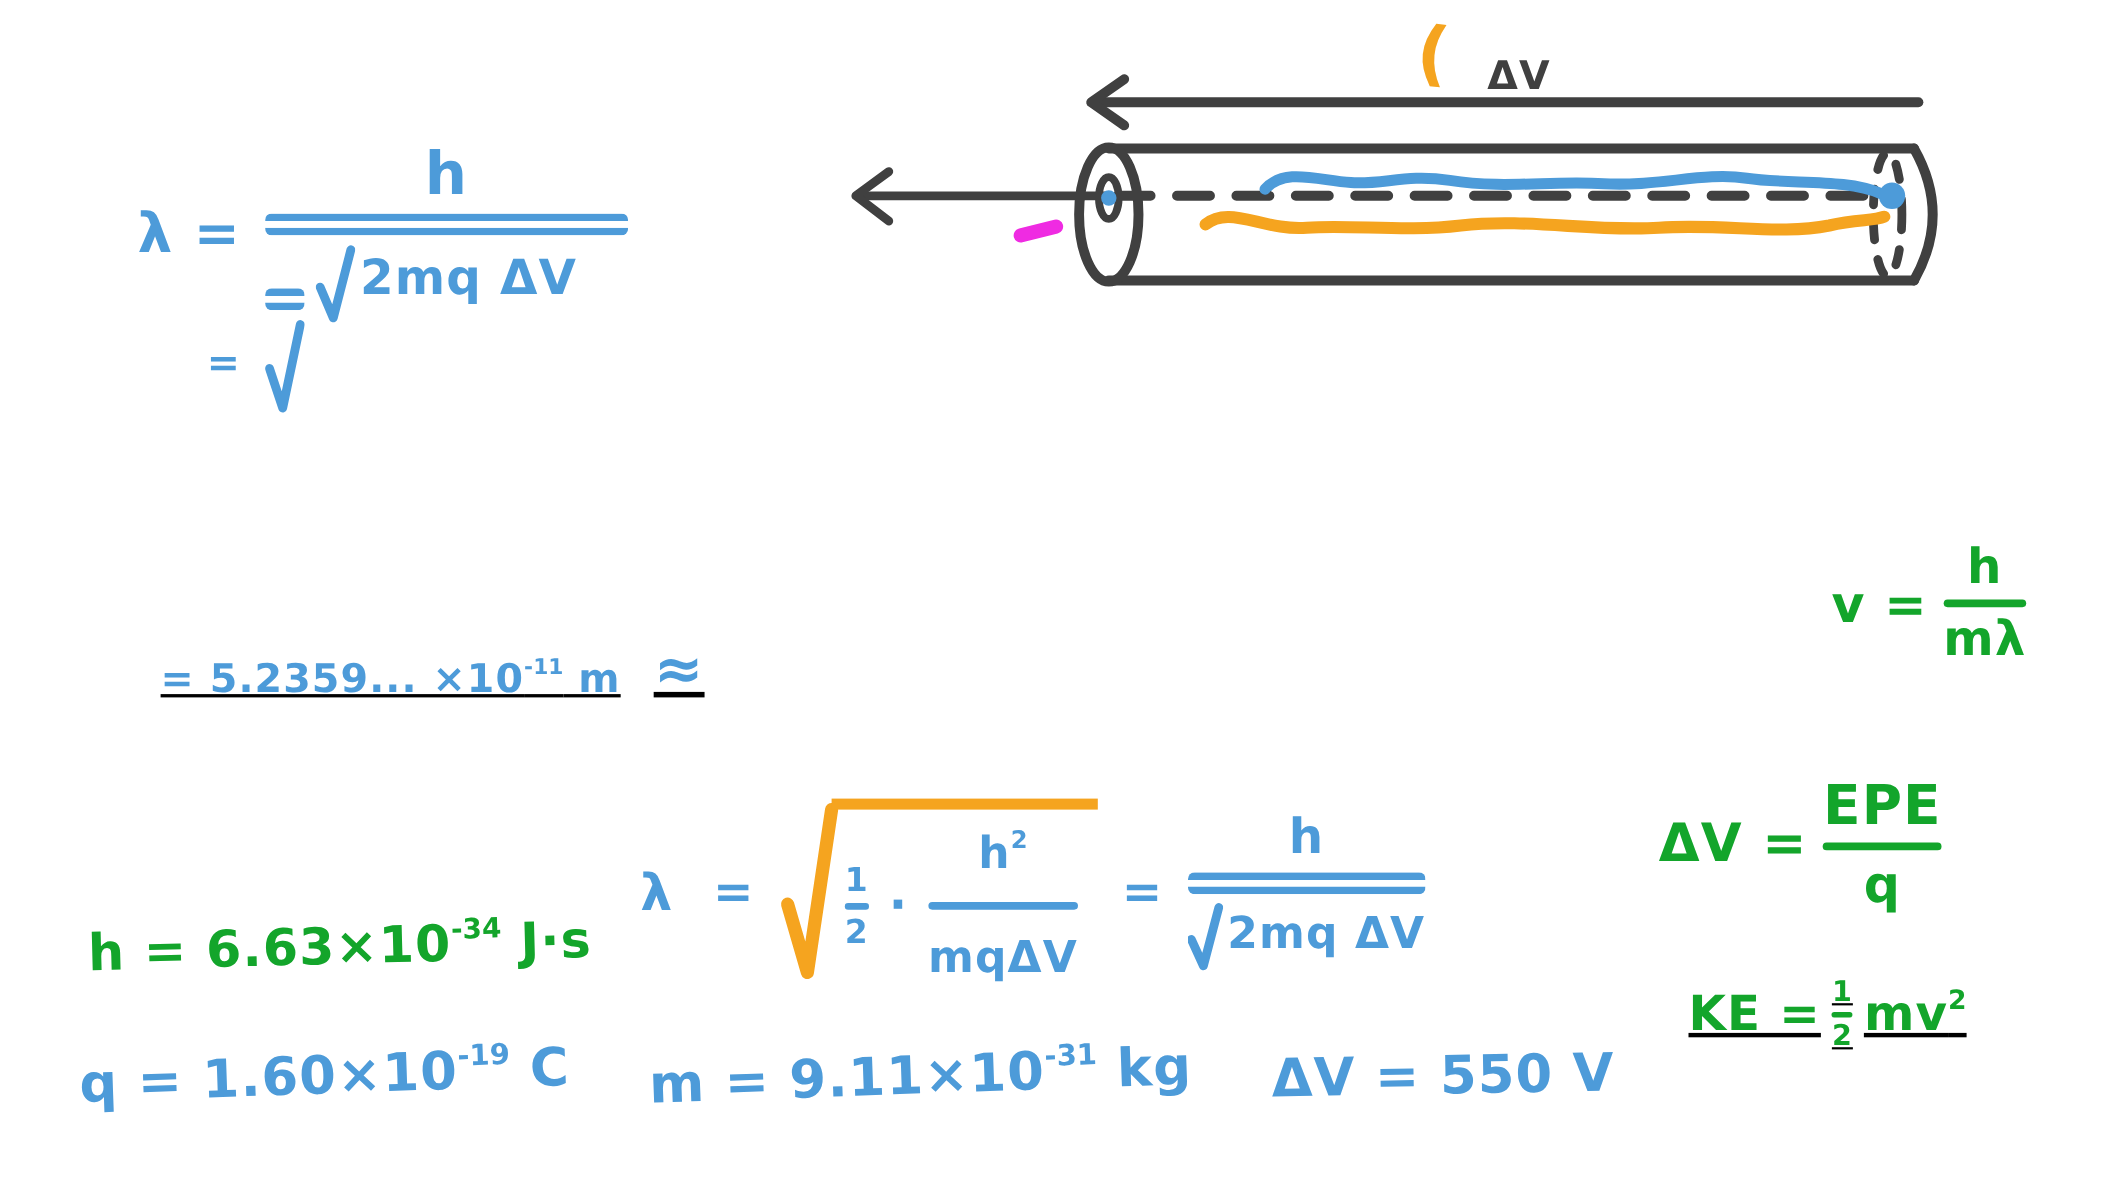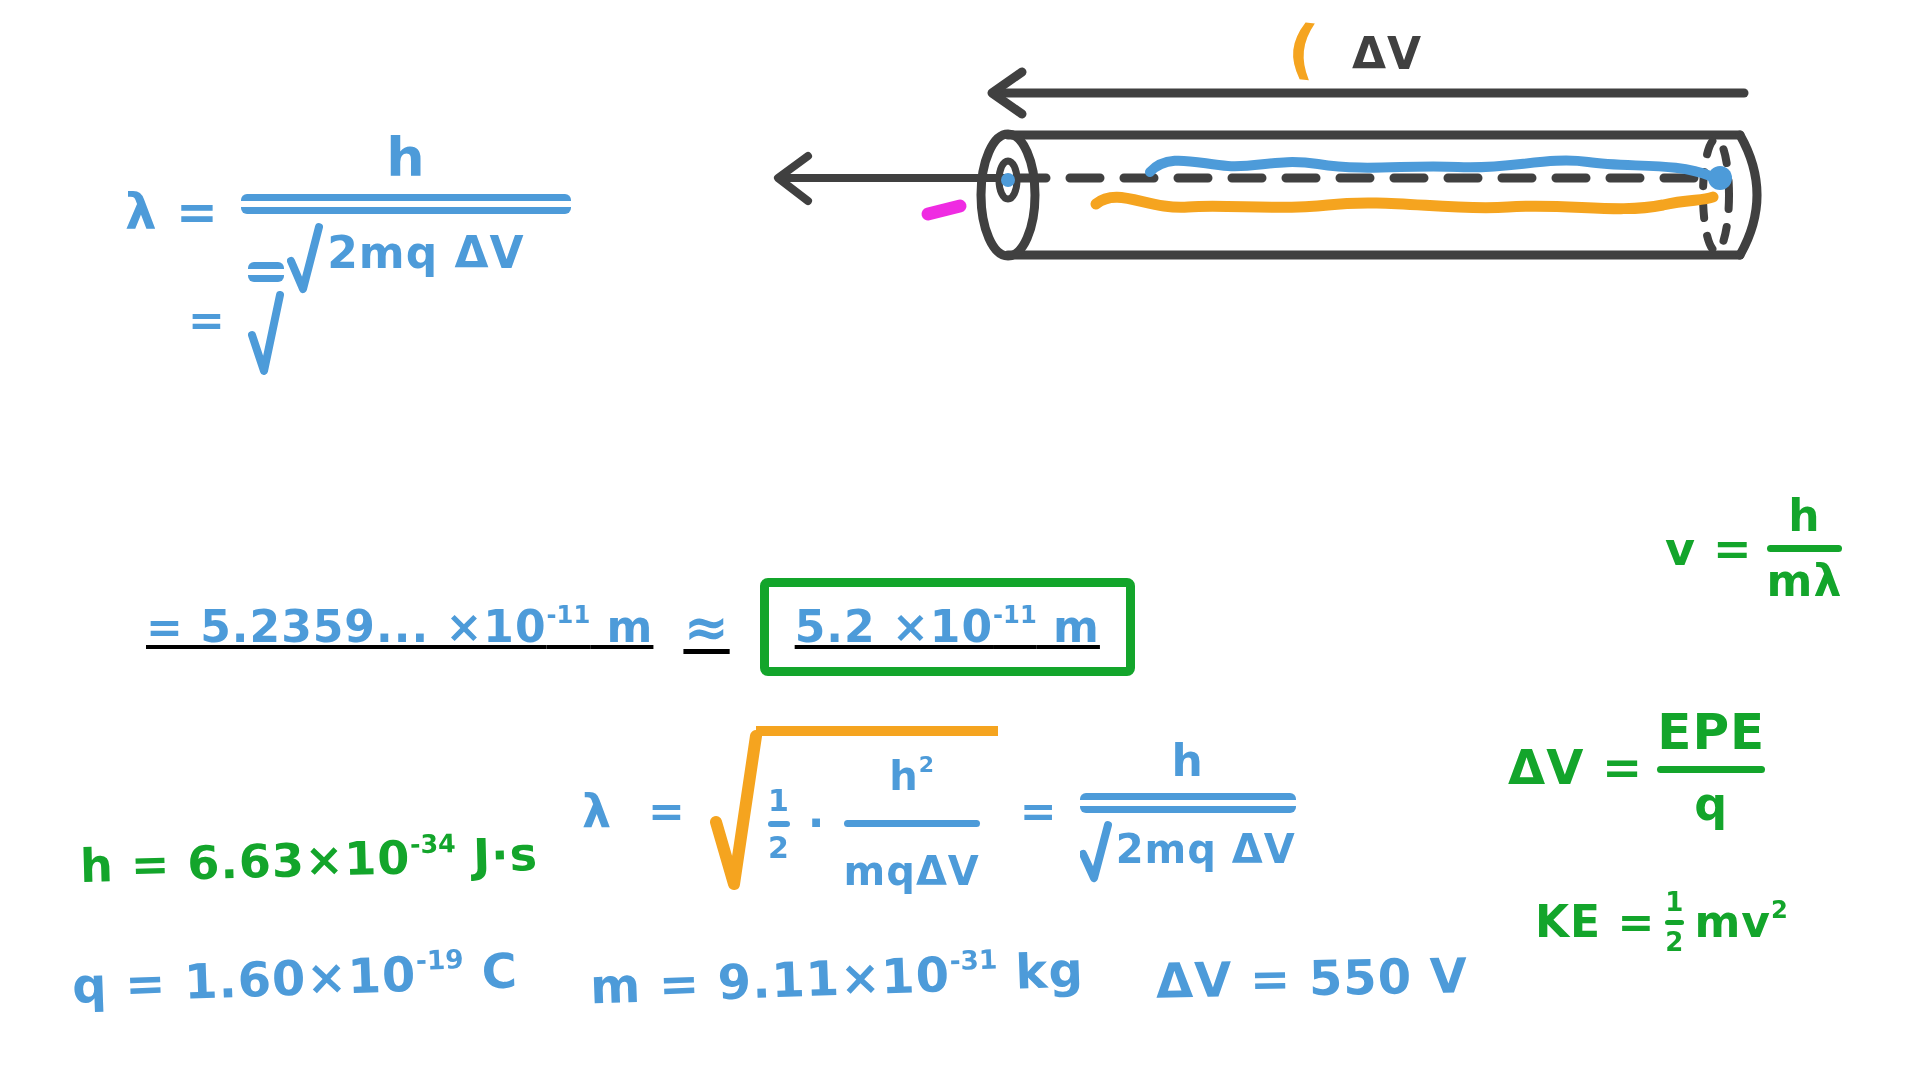--- a/index.html
+++ b/index.html
@@ -6,21 +6,21 @@
     --blue:#4D9BD9; --green:#13A52B; --orange:#F5A41F; --magenta:#EF2BE2; --ink:#404040;
   }
   html,body{margin:0;padding:0;background:#ffffff;}
   #canvas{position:relative;width:1920px;height:1080px;background:#ffffff;overflow:hidden;}
   .abs{position:absolute;}
   .row{display:flex;align-items:center;}
   .t{font-family:"DejaVu Sans",sans-serif;font-weight:700;letter-spacing:1px;white-space:nowrap;line-height:1.1;}
   .blue{color:var(--blue);} .green{color:var(--green);} .ink{color:var(--ink);} .orange{color:var(--orange);}
   .f26{font-size:26px;} .f30{font-size:30px;}
   .f40{font-size:40px;} .f44{font-size:44px;} .f46{font-size:46px;} .f48{font-size:48px;}
-  .f50{font-size:50px;} .f52{font-size:44px;} .f54{font-size:54px;} .f64{font-size:64px;}
+  .f50{font-size:50px;} .f52{font-size:36px;margin-top:20px;} .f54{font-size:54px;} .f64{font-size:64px;}
   .sup{font-size:0.55em;position:relative;top:-0.8em;letter-spacing:0;}
   .frac{display:inline-flex;flex-direction:column;align-items:center;gap:7px;}
   .dbar{align-self:stretch;height:6px;border-top:7px solid var(--blue);border-bottom:7px solid var(--blue);border-radius:6px;}
   .bar{align-self:stretch;height:7px;background:var(--blue);border-radius:6px;}
   .bar.thin{height:6px;}
   .bar.g{background:var(--green);}
   .den-row{display:flex;align-items:flex-start;gap:4px;}
   .radsvg path{fill:none;stroke:var(--blue);stroke-width:8;stroke-linecap:round;stroke-linejoin:round;}
   .radsvg.o path{stroke:var(--orange);stroke-width:12;}
   .box{border:9px solid var(--green);border-radius:8px;padding:16px 26px;display:flex;align-items:center;}
@@ -82,23 +82,20 @@
         <svg class="radsvg" width="36" height="90" viewBox="0 0 36 90">
             <path d="M4 46 L16 82 L32 6"></path>
           </svg>
       </div>
     </div>
   </div>
 
   <div class="abs row" style="left:146px;top:578px;gap:30px;text-decoration:underline;">
     <span class="t blue f52"><span>= 5.2359... ×10</span><span class="sup">-11</span><span> m</span></span>
     <span class="t blue f54">≈</span>
-    <div class="box">
-      <span class="t blue f52"><span>5.2 ×10</span><span class="sup">-11</span><span> m</span></span>
-    </div>
   </div>
 
   <div class="abs row gap14" style="left:1665px;top:492px;">
     <span class="t green f46">v =</span>
     <div class="frac" style="gap:5px;">
       <span class="t green f44">h</span>
       <div class="bar g"></div>
       <span class="t green f44">mλ</span>
     </div>
   </div>
@@ -149,21 +146,21 @@
 
   <div class="abs row gap14" style="left:1508px;top:705px;">
     <span class="t green f48">ΔV =</span>
     <div class="frac" style="gap:6px;justify-content:center;">
       <span class="t green f50">EPE</span>
       <div class="bar g"></div>
       <span class="t green f46">q</span>
     </div>
   </div>
 
-  <div class="abs row gap10" style="left:1535px;top:888px;">
+  <div class="abs row gap10" style="left:1535px;top:888px;text-decoration:underline;">
     <span class="t green f44">KE =</span>
     <div class="frac" style="gap:3px;">
       <span class="t green f26">1</span>
       <div class="bar g thin" style="height:5px;"></div>
       <span class="t green f26">2</span>
     </div>
     <span class="t green f44"><span>mv</span><span class="sup">2</span></span>
   </div>
 
 </div>

